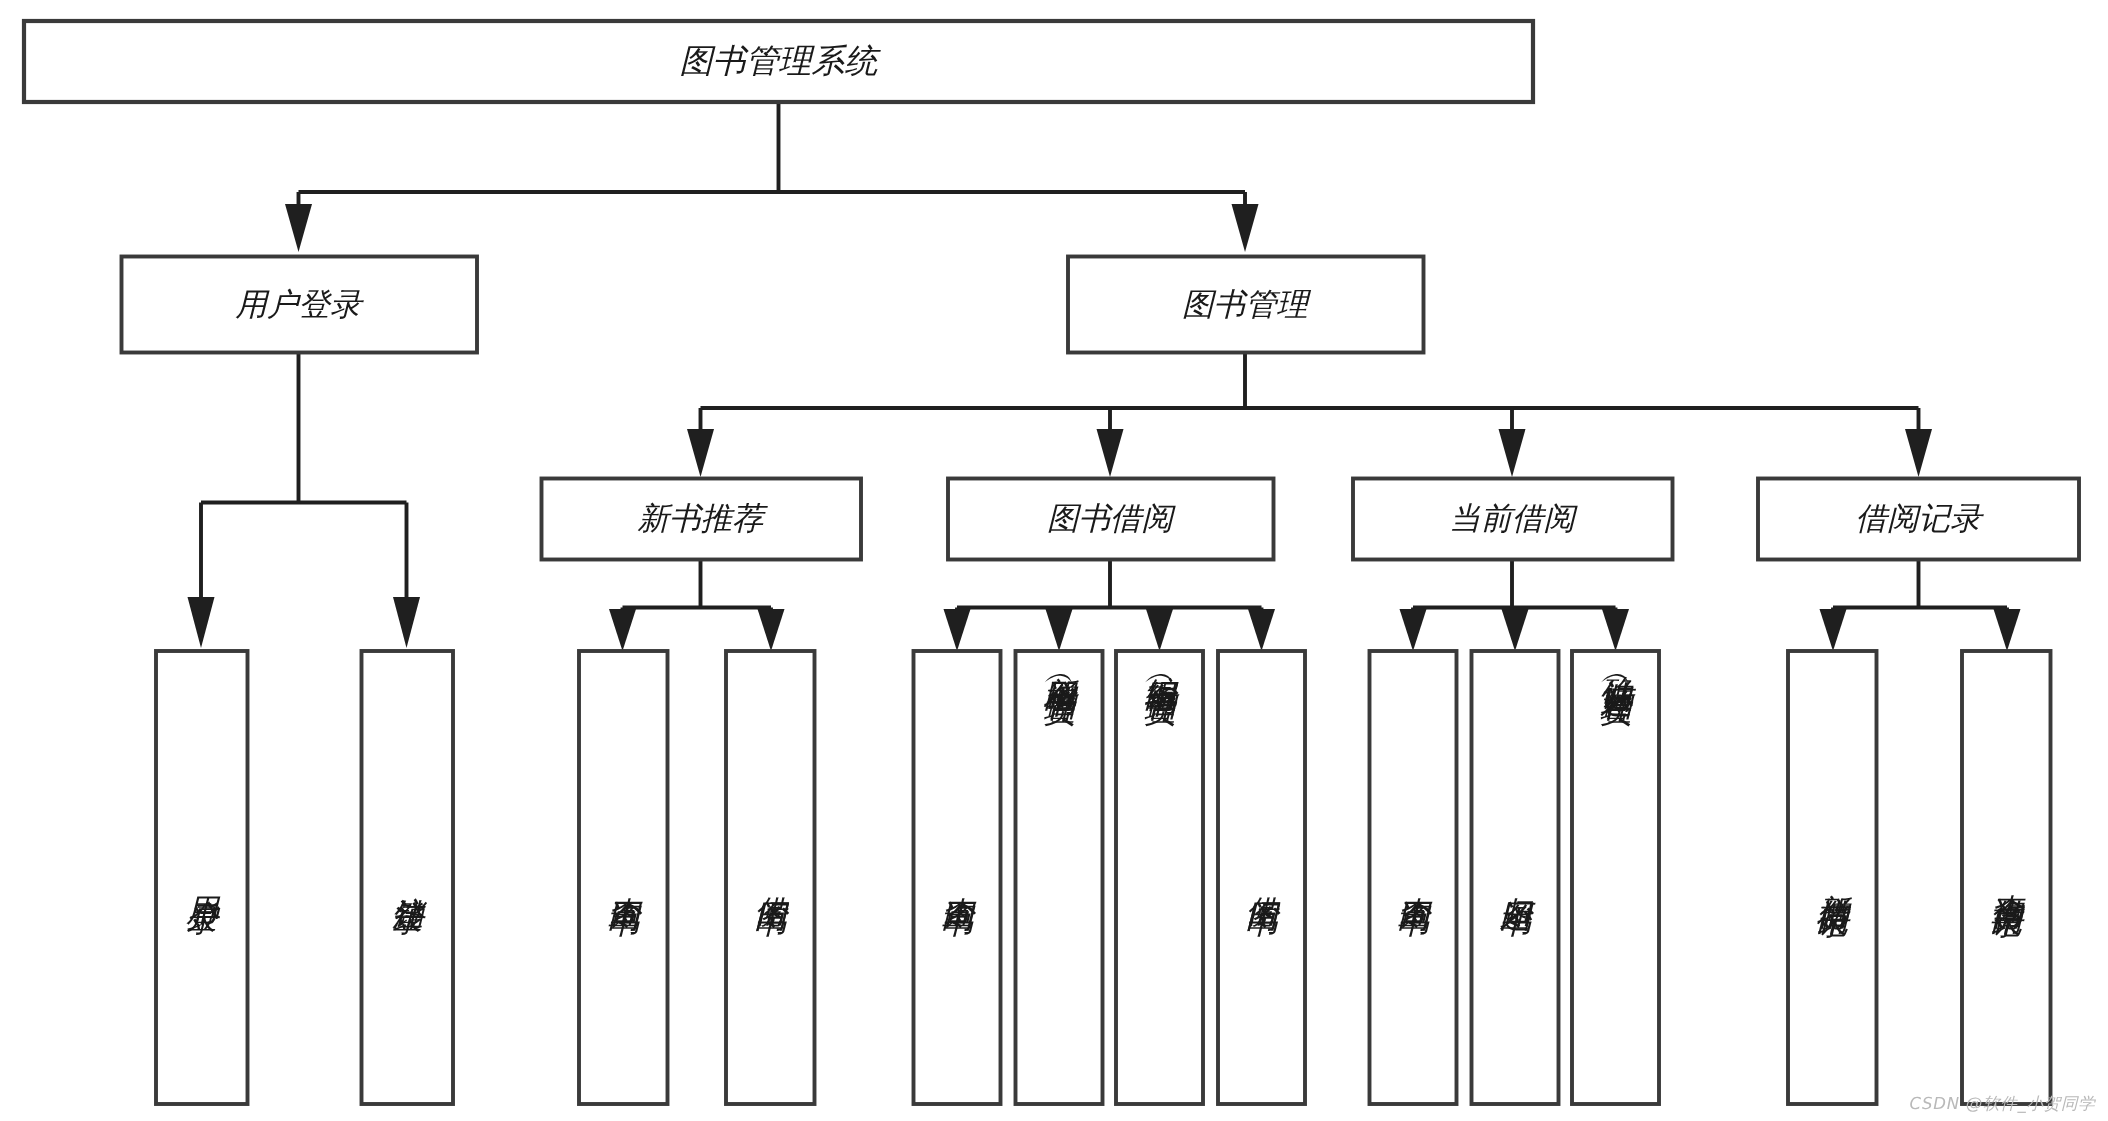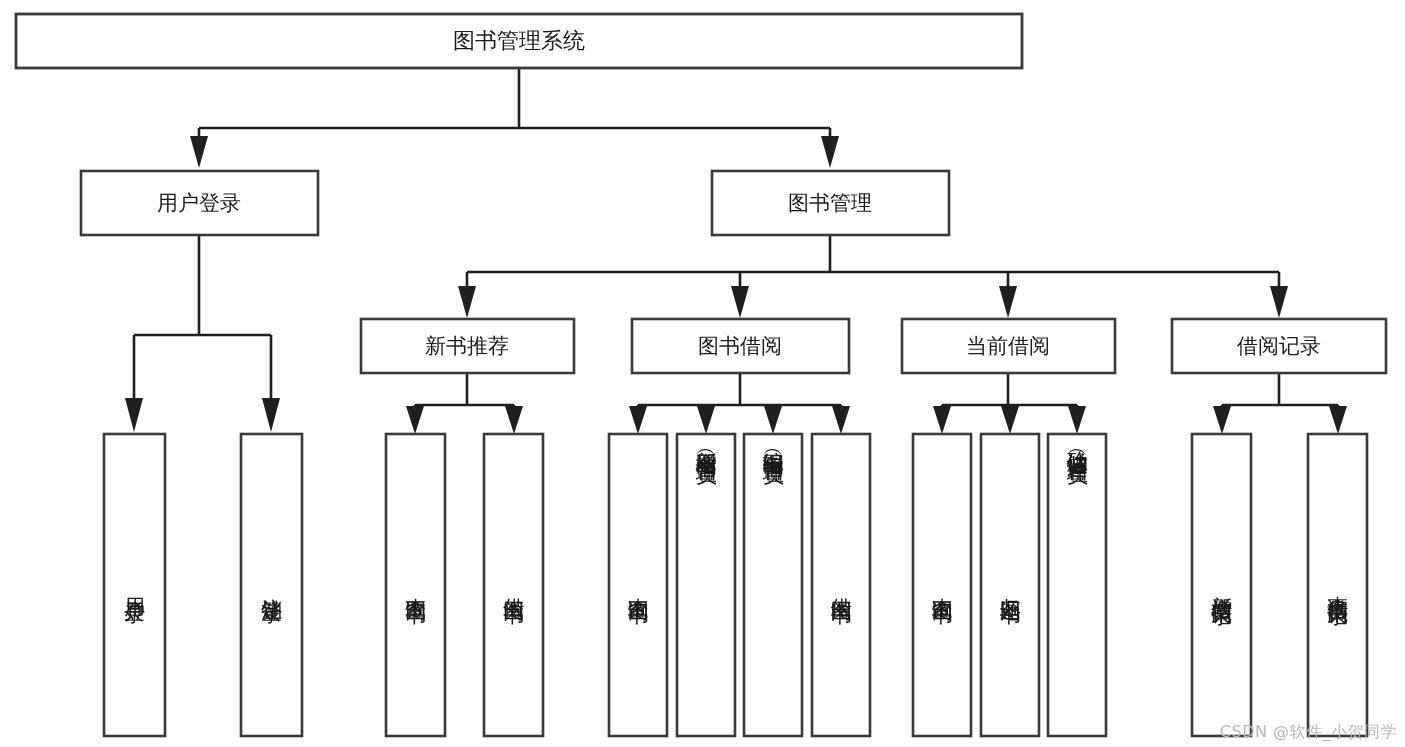--- a/index.html
+++ b/index.html
@@ -11,20 +11,21 @@
     width: 1405px;
     height: 747px;
     overflow: hidden;
     font-family: "DejaVu Sans", "Liberation Sans", sans-serif;
   }
   #diagram-root {
     position: relative;
     width: 1405px;
     height: 747px;
     background: #ffffff;
+    font-style: italic;
   }
   svg.diagram-canvas {
     position: absolute;
     top: 0;
     left: 0;
     width: 1405px;
     height: 747px;
     display: block;
   }
   .node-box {
@@ -73,21 +74,21 @@
     white-space: nowrap;
     letter-spacing: 2px;
     text-align: center;
     pointer-events: none;
   }
   .watermark {
     position: absolute;
     right: 8px;
     bottom: 4px;
     font-family: "DejaVu Sans", "Liberation Sans", sans-serif;
-    font-size: 16px;
+    font-size: 11px;
     color: #b9b9b9;
     letter-spacing: 0.5px;
     white-space: nowrap;
     text-align: center;
   }
 </style>
 </head>
 <body>
 
 <div id="diagram-root">

